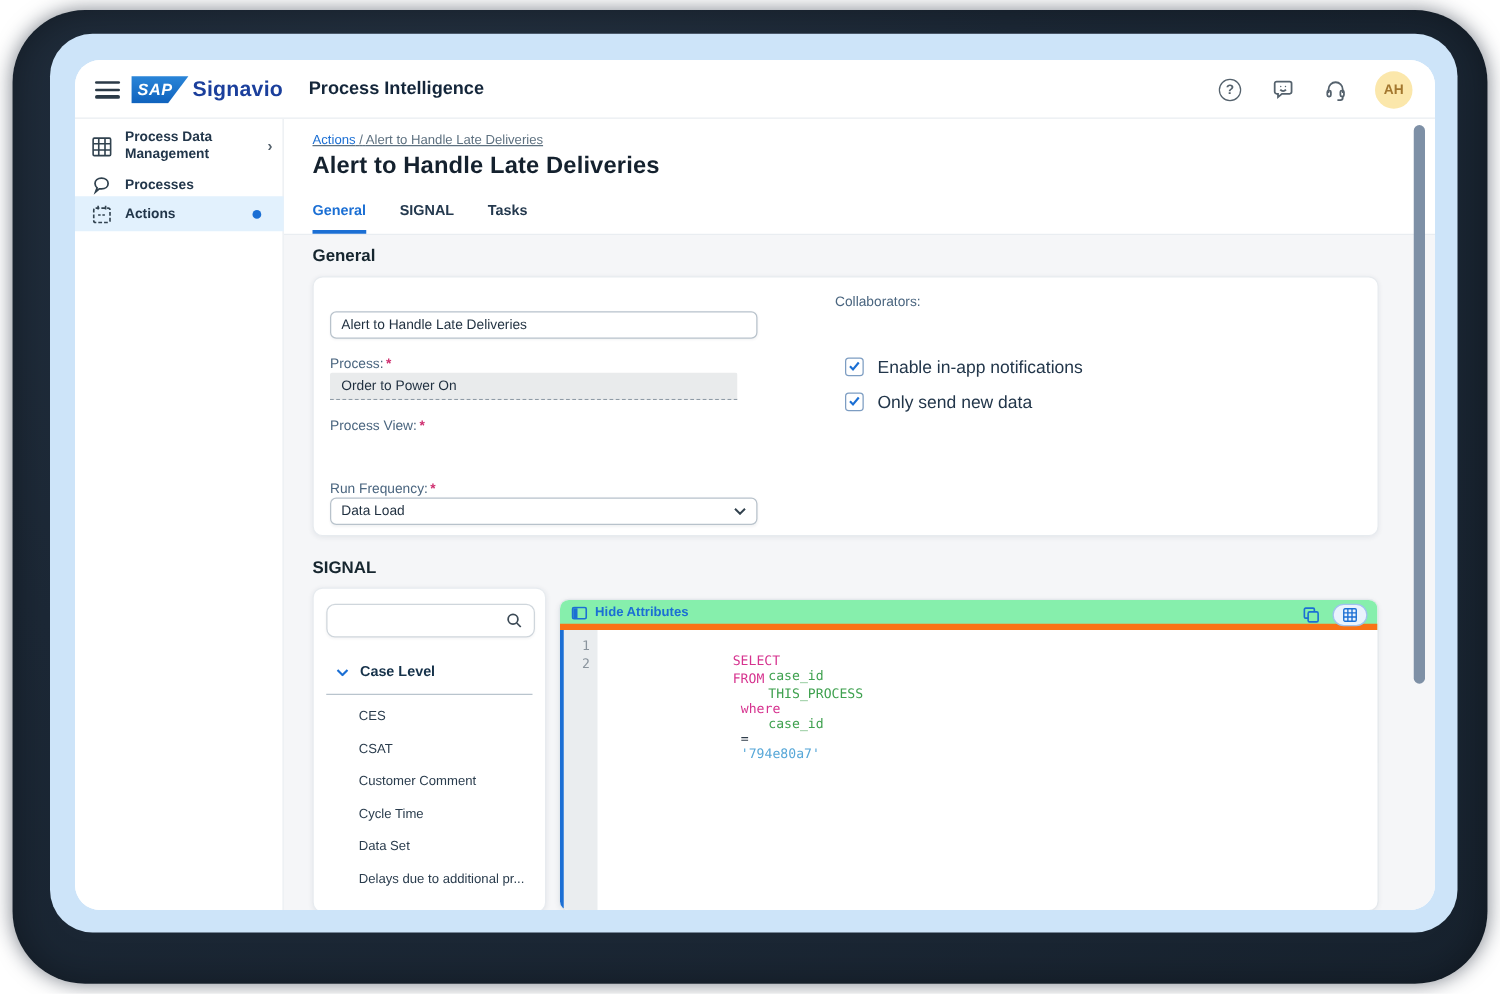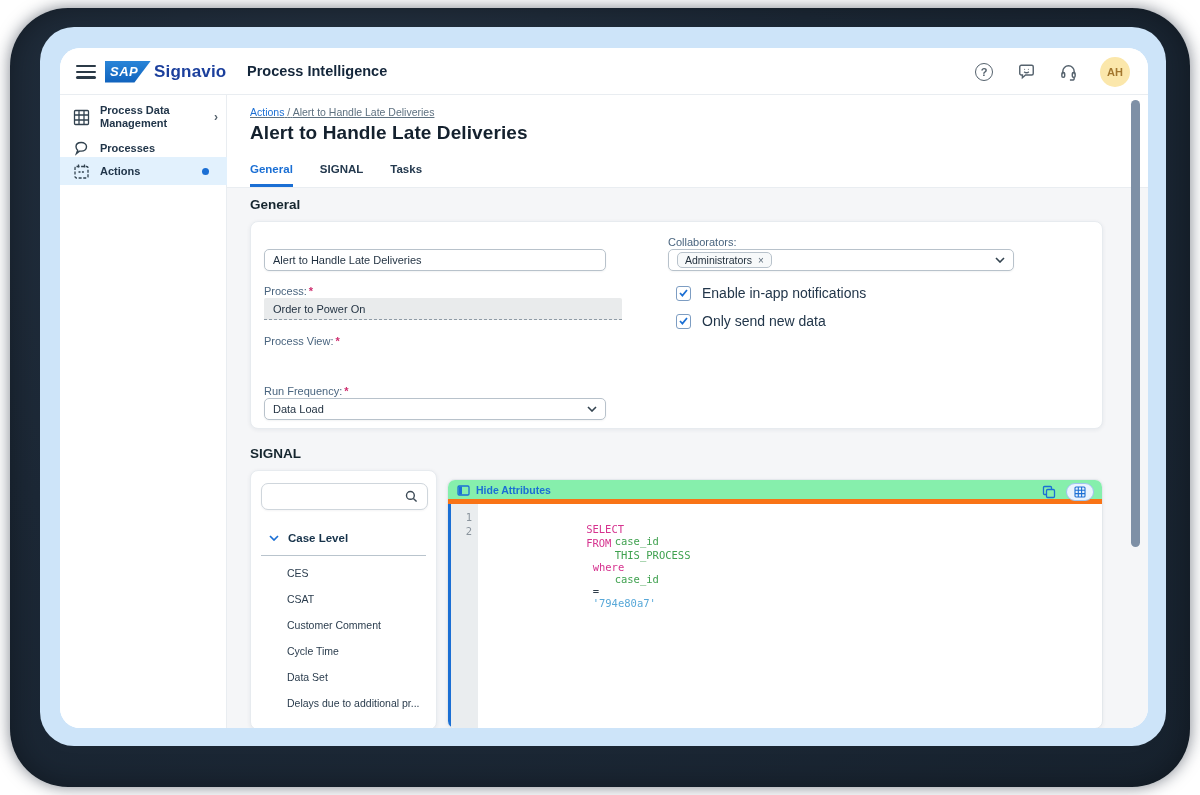--- a/index.html
+++ b/index.html
@@ -60,21 +60,21 @@
 
   .card { position:absolute; background:#fff; border:1px solid #e7ebef; border-radius:8px; box-shadow:0 1px 4px rgba(25,45,65,.07); }
   .general-card { left:23px; top:32px; width:853px; height:208px; }
 
   .fld-label { position:absolute; font-size:11px; color:#4a657f; }
   .req { color:var(--required,#ce2d6e); font-weight:700; margin-left:2px; }
   .text-input, .ro-field, .select-box, .multi-select { position:absolute; font-size:11px; color:#1f2f3f; }
   .text-input { border:1px solid #b8c2cb; border-radius:5px; background:#fff; box-shadow:0 1px 2px rgba(30,45,60,.06);
     padding:0 8px; height:22px; width:342px; font-family:"Liberation Sans",sans-serif; }
   .ro-field { background:#e9ebec; border:none; border-bottom:1px dashed #8f9ba6; border-radius:2px 2px 0 0;
-    height:22px; width:358px; display:flex; align-items:center; padding:0 9px; }
+    height:22px; width:326px; display:flex; align-items:center; padding:0 9px; }
   .select-box, .multi-select { border:1px solid #b8c2cb; border-radius:5px; background:#fff; box-shadow:0 1px 2px rgba(30,45,60,.06);
     height:22px; display:flex; align-items:center; padding:0 8px; cursor:pointer; }
   .select-box { width:342px; }
   .chev-svg { position:absolute; right:8px; width:10px; height:6px; }
   .lcol-l1 { top:30px; left:13px; } .lcol-f1 { top:27px; left:13px; }
   .lcol-l2 { top:63px; left:13px; } .lcol-f2 { top:76px; left:13px; }
   .lcol-l3 { top:113px; left:13px; } .lcol-f3 { top:126px; left:13px; }
   .lcol-l4 { top:163px; left:13px; } .lcol-f4 { top:176px; left:13px; }
   .rcol-l1 { top:14px; left:417px; }
   .rcol-f1 { top:27px; left:417px; width:346px; }
@@ -246,29 +246,20 @@
             <span>Run Frequency:</span><span class="req">*</span>
           </div>
           <div class="select-box lcol-f4">
             <span>Data Load</span>
             <svg class="chev-svg" viewBox="0 0 10 6" fill="none" stroke="#33434f" stroke-width="1.6">
                 <path d="M1 1l4 4 4-4"></path>
               </svg>
           </div>
 
           <div class="fld-label rcol-l1">Collaborators:</div>
-          <div class="multi-select rcol-f1">
-            <span class="tag">
-              <span>Administrators</span>
-              <span class="tag-close">×</span>
-            </span>
-            <svg class="chev-svg" viewBox="0 0 10 6" fill="none" stroke="#33434f" stroke-width="1.6">
-                <path d="M1 1l4 4 4-4"></path>
-              </svg>
-          </div>
 
           <div class="checkbox-row cb1">
             <span class="checkbox">
               <svg viewBox="0 0 9 8" fill="none" stroke="var(--accent,#1b6fd4)" stroke-width="1.7">
                   <path d="M1 4l2.4 2.6L8 1"></path>
                 </svg>
             </span>
             <span class="cb-label">Enable in-app notifications</span>
           </div>
           <div class="checkbox-row cb2">

